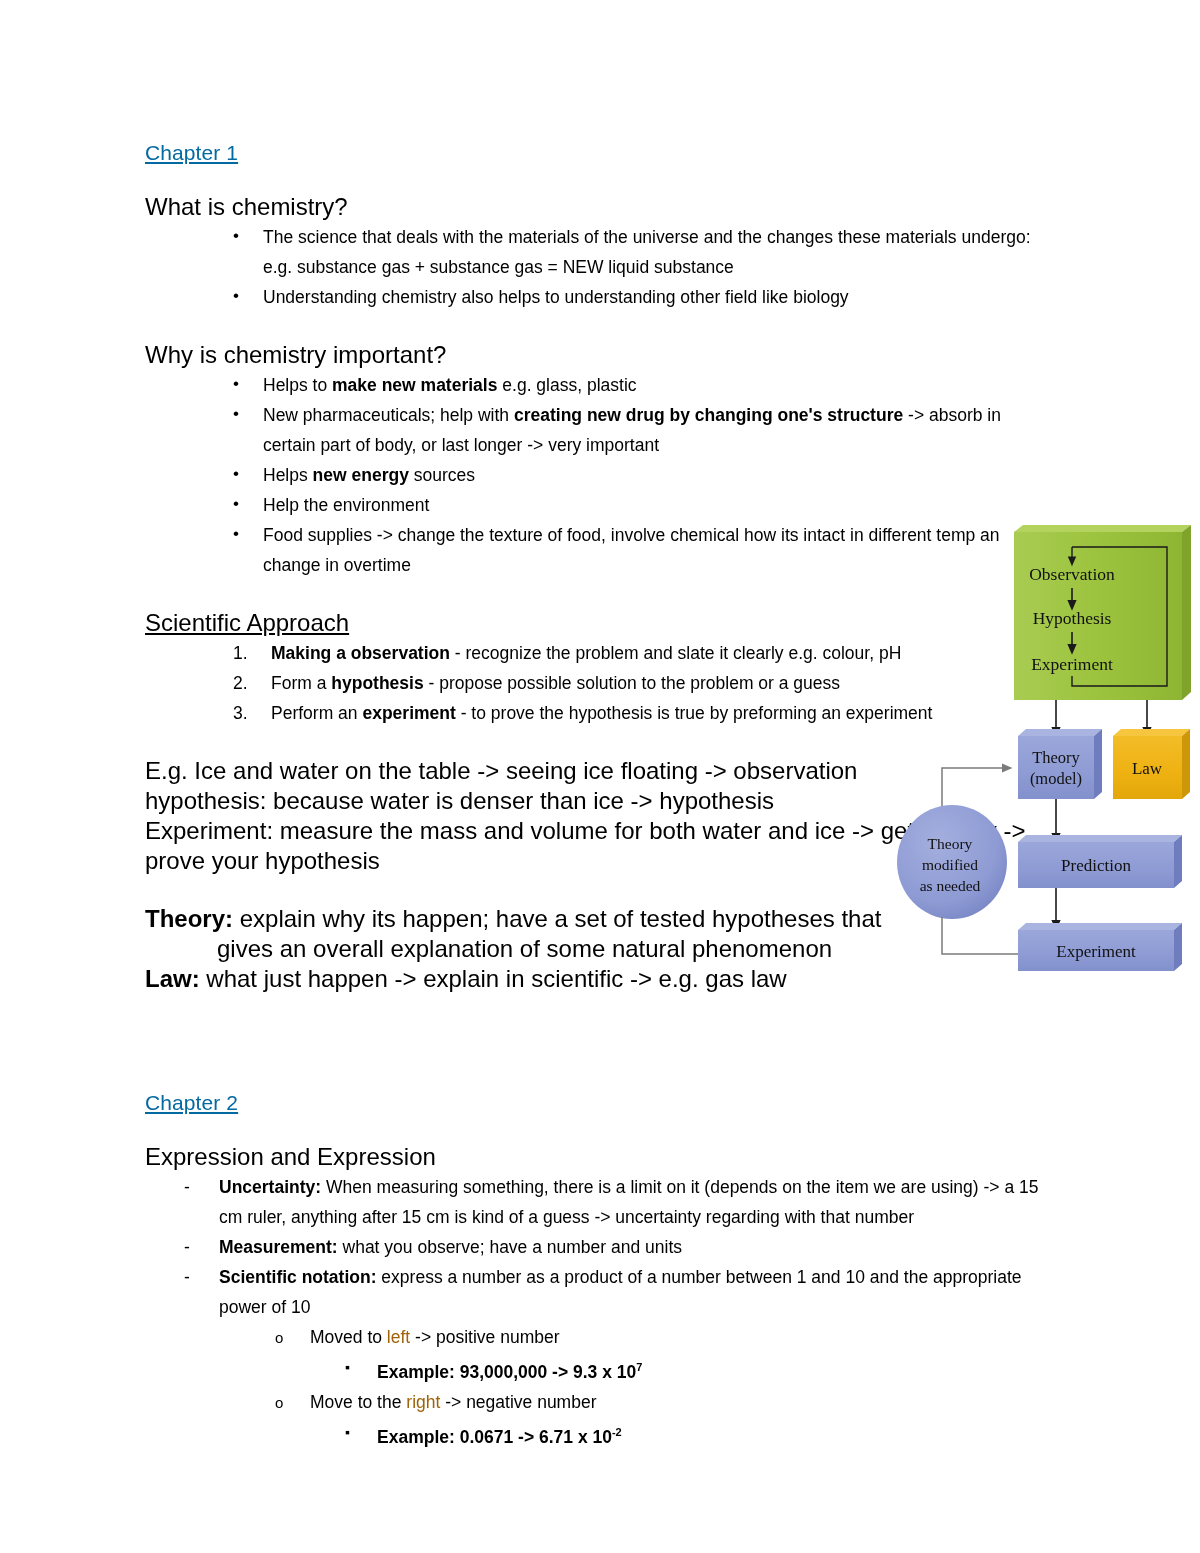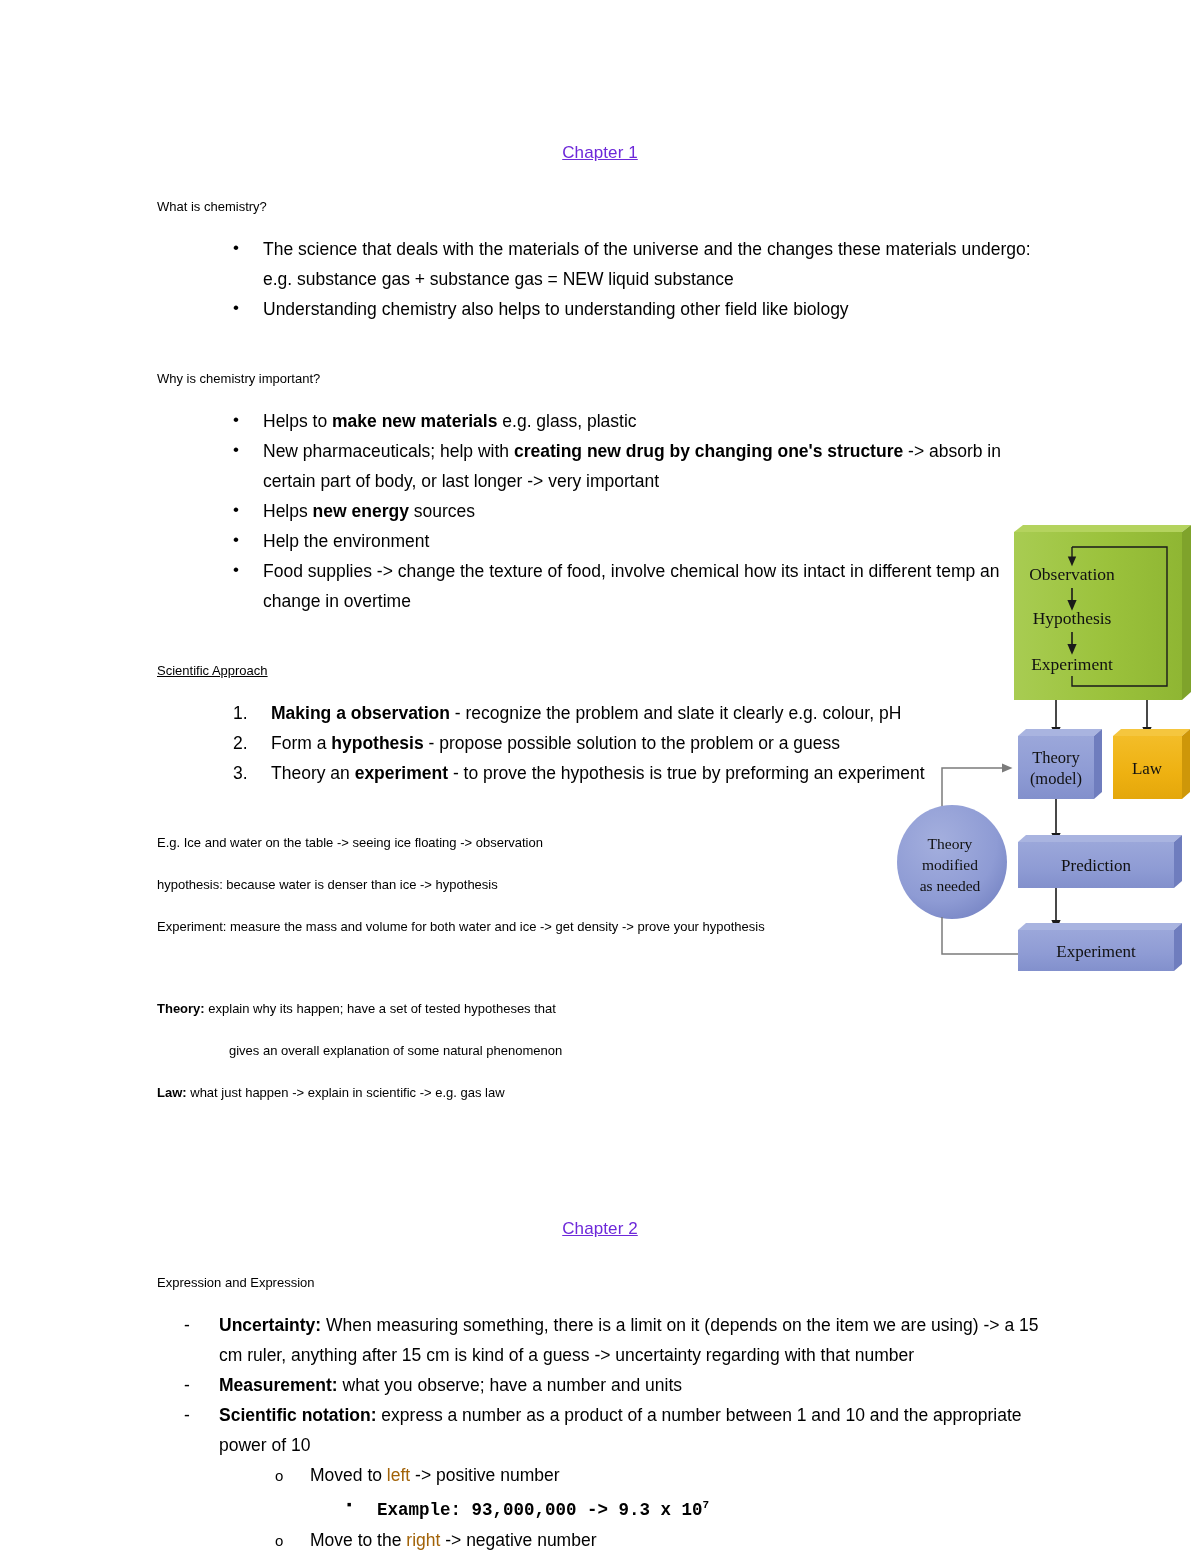--- a/index.html
+++ b/index.html
@@ -25,34 +25,33 @@
   }
 
   .doc-body {
     position: absolute;
     left: 145px;
     top: 140px;
     width: 910px;
   }
 
   .chapter-heading {
-    color: #6d28d9;
+    color: #0369a1;
     text-decoration: underline;
-    font-size: 17px;
+    font-size: 21px;
     line-height: 26px;
     margin: 0 0 26px 0;
     font-weight: normal;
     letter-spacing: 0.1px;
-    text-align: center;
   }
 
   .section-line {
-    font-size: 13px;
-    line-height: 30px;
-    margin: 12px;
+    font-size: 24px;
+    line-height: 30px;
+    margin: 0;
   }
 
   .section-line.underlined {
     text-decoration: underline;
   }
   .gap-md { height: 28px; }
   .gap-lg { height: 34px; }
   .gap-xl { height: 62px; }
 
   ul.bullets, ol.numbers, ul.dashes, ul.circles, ul.squares {
@@ -121,21 +120,20 @@
     position: absolute;
     left: 0;
     top: 0;
     font-size: 15px;
     line-height: 31px;
   }
 
   ul.squares > li.item {
     margin-left: 200px;
     padding-left: 32px;
-    font-family: Liberation Mono, monospace;
   }
   ul.squares > li.item::before {
     content: "\25AA";
     position: absolute;
     left: 0;
     top: 0;
     font-size: 14px;
     line-height: 30px;
   }
 
@@ -199,21 +197,21 @@
 
     <div class="section-line underlined">Scientific Approach</div>
     <ol class="numbers">
       <li class="item">
         <b>Making a observation</b><span> - recognize the problem and slate it clearly e.g. colour, pH</span>
       </li>
       <li class="item">
         <span>Form a </span><b>hypothesis</b><span> - propose possible solution to the problem or a guess</span>
       </li>
       <li class="item">
-        <span>Theory an </span><b>experiment</b><span> - to prove the hypothesis is true by preforming an experiment</span>
+        <span>Perform an </span><b>experiment</b><span> - to prove the hypothesis is true by preforming an experiment</span>
       </li>
     </ol>
 
     <div class="gap-md"></div>
 
     <div class="section-line">E.g. Ice and water on the table -&gt; seeing ice floating -&gt; observation</div>
     <div class="section-line">hypothesis: because water is denser than ice -&gt; hypothesis</div>
     <div class="section-line">Experiment: measure the mass and volume for both water and ice -&gt; get density -&gt; prove your hypothesis</div>
 
     <div class="gap-md"></div>

